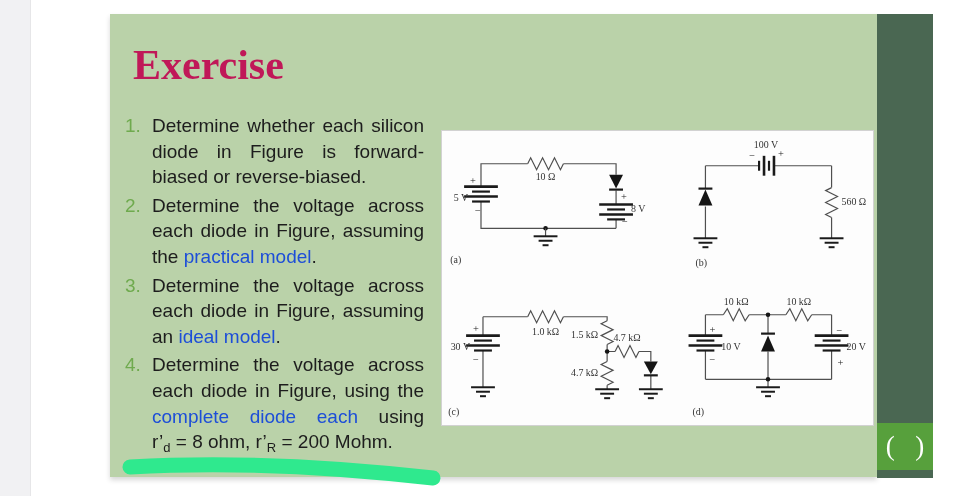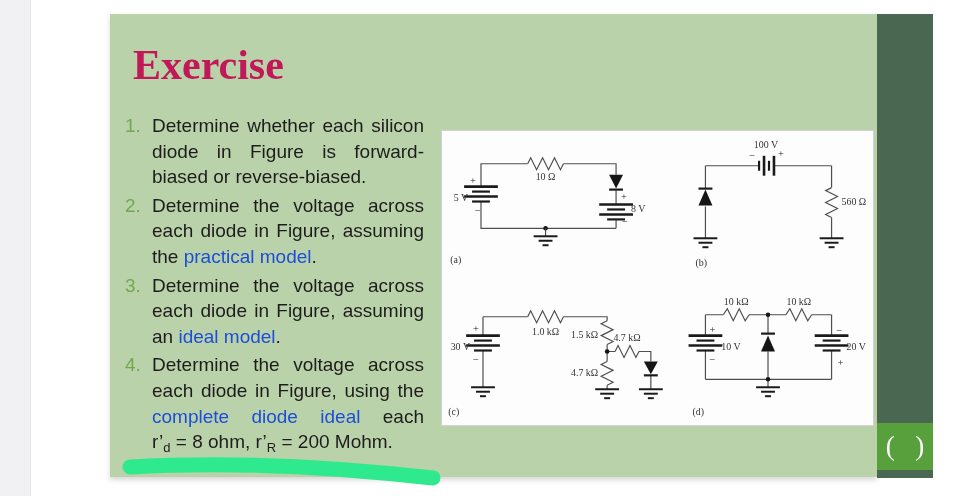--- a/index.html
+++ b/index.html
@@ -77,21 +77,21 @@
       <div class="qitem">
         <span class="qnum">2.</span>
         <div class="qtext"><span>Determine the voltage across each diode in Figure, assuming the </span><span class="red">practical model</span><span>.</span></div>
       </div>
       <div class="qitem">
         <span class="qnum">3.</span>
         <div class="qtext"><span>Determine the voltage across each diode in Figure, assuming an </span><span class="red">ideal model</span><span>.</span></div>
       </div>
       <div class="qitem">
         <span class="qnum">4.</span>
-        <div class="qtext"><span>Determine the voltage across each diode in Figure, using the </span><span class="red">complete diode ideal</span><span> each </span><span class="nowrap"><span>r’</span><span class="sub">d</span><span> = 8 ohm, r’</span><span class="sub">R</span><span> = 200 Mohm.</span></span></div>
+        <div class="qtext"><span>Determine the voltage across each diode in Figure, using the </span><span class="red">complete diode each</span><span> using </span><span class="nowrap"><span>r’</span><span class="sub">d</span><span> = 8 ohm, r’</span><span class="sub">R</span><span> = 200 Mohm.</span></span></div>
       </div>
     </div>
 
     <div class="figpanel">
 
       <svg class="fig fig-a" width="223" height="147" viewBox="0 0 224 148">
         <g>
           <path class="wire" d="M39,56 V33 H86 M122,33 H175 V44 M175,60 V74 M175,89 V98 M39,71 V98 H175"></path>
         </g>
         <polyline class="zig" points="86,33 89,27 95,39 101,27 107,39 113,27 119,39 122,33"></polyline>

